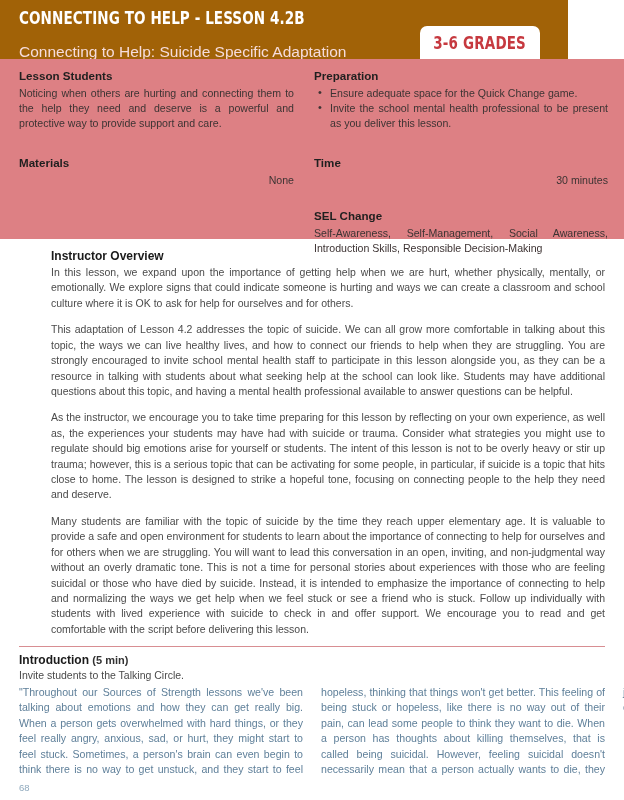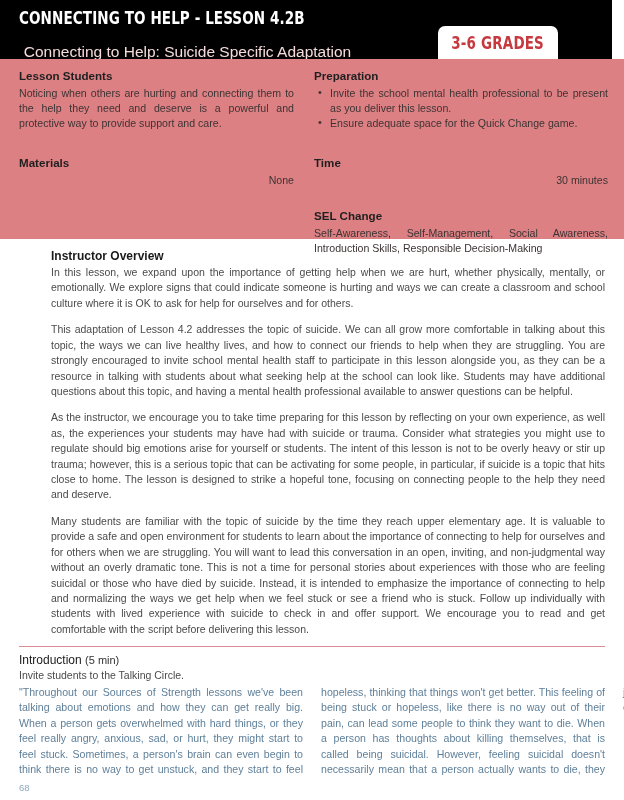--- a/index.html
+++ b/index.html
@@ -16,25 +16,24 @@
   .page {
     position: relative;
     width: 624px;
     height: 800px;
     background: #ffffff;
   }
 
   
   .header {
     position: relative;
-    width: 612px;
+    width: 568px;
     height: 59px;
-    background: #000000;
+    background: #a16207;
     overflow: hidden;
-    text-align: right;
   }
 
   .header-titles {
     position: absolute;
     left: 19px;
     top: 8px;
   }
 
   .header-title {
     font-family: "Liberation Sans Narrow", "DejaVu Sans Condensed", "Liberation Sans", sans-serif;
@@ -53,21 +52,21 @@
     font-weight: 400;
     font-size: 15.5px;
     color: #f6dcdc;
     line-height: 1.3;
     margin-top: 14px;
     white-space: nowrap;
   }
 
   .grade-badge {
     position: absolute;
-    left: 438px;
+    left: 420px;
     top: 26px;
     width: 120px;
     height: 33px;
     background: #ffffff;
     border-radius: 7px 7px 0 0;
     display: flex;
     align-items: center;
     justify-content: center;
   }
 
@@ -179,22 +178,22 @@
   .intro-area {
     padding: 6px 19px 0 19px;
   }
 
   .intro-heading-row {
     font-family: "Liberation Sans", sans-serif;
     font-size: 12px;
     color: #1a1a1a;
     margin-bottom: 1px;
   }
-  .intro-heading-row .ih-main { font-weight: normal; }
-  .intro-heading-row .ih-time { font-weight: 400; font-size: 11px; color: #333; }
+  .intro-heading-row .ih-main { font-weight: bold; }
+  .intro-heading-row .ih-time { font-weight: 700; font-size: 11px; color: #333; }
 
   .intro-instruction {
     font-family: "Liberation Sans", sans-serif;
     font-size: 10.5px;
     color: #4a4a4a;
     line-height: 1.45;
     margin-bottom: 1px;
   }
 
   .script-columns {
@@ -252,22 +251,22 @@
         <div class="info-text info-text-plain">None</div>
       </div>
 
     </div>
 
     <div class="info-col info-col-right">
 
       <div class="info-block">
         <div class="info-heading">Preparation</div>
         <ul class="info-list">
+          <li>Ensure adequate space for the Quick Change game.</li>
           <li>Invite the school mental health professional to be present as you deliver this lesson.</li>
-          <li>Ensure adequate space for the Quick Change game.</li>
         </ul>
       </div>
 
       <div class="spacer-time"></div>
 
       <div class="info-block">
         <div class="info-heading">Time</div>
         <div class="info-text info-text-plain">30 minutes</div>
       </div>
 

